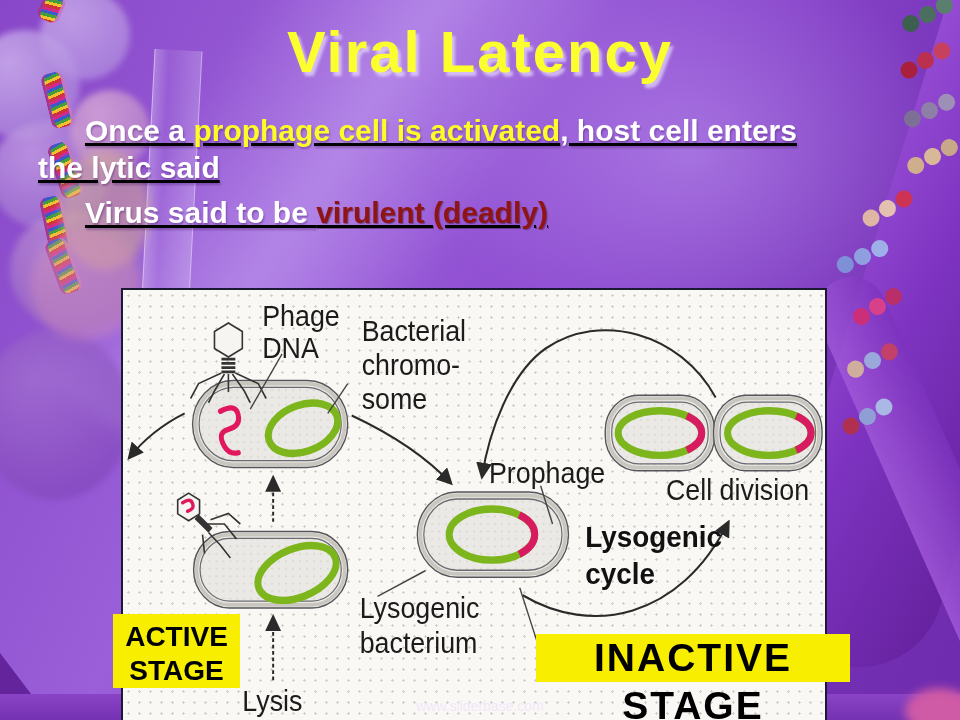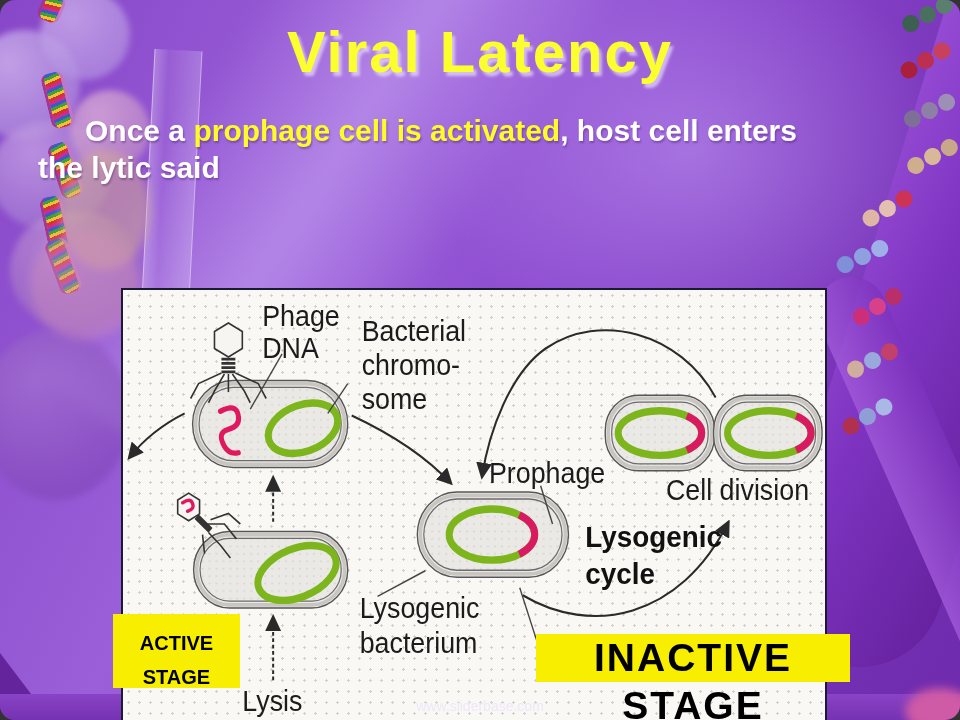--- a/index.html
+++ b/index.html
@@ -1,18 +1,18 @@
 <!DOCTYPE html>
 <html><head>
 <meta charset="utf-8">
 <style>
   html,body{margin:0;padding:0;background:#333;}
   .slide{position:relative;width:960px;height:720px;overflow:hidden;
          font-family:"Liberation Sans",sans-serif;
-         background:linear-gradient(115deg,#8847c8 0%,#9a5fd9 32%,#8c49cf 55%,#7733b8 80%,#6f2bad 100%);border-radius:15px;}
+         background:linear-gradient(115deg,#8847c8 0%,#9a5fd9 32%,#8c49cf 55%,#7733b8 80%,#6f2bad 100%);}
   .abs{position:absolute;}
   
   .beam1{left:170px;top:-140px;width:300px;height:640px;transform:rotate(34deg);
          background:linear-gradient(90deg,rgba(205,170,245,0) 0%,rgba(210,180,248,.45) 50%,rgba(205,165,245,0) 100%);
          filter:blur(8px);}
   .glow{left:430px;top:-60px;width:520px;height:420px;border-radius:50%;
         background:radial-gradient(closest-side,rgba(190,150,240,.55),rgba(190,150,240,0));}
   .sphere{border-radius:50%;filter:blur(3px);opacity:.75;}
   .s1{left:-30px;top:30px;width:110px;height:110px;background:radial-gradient(circle at 35% 30%,#d4bcf0,#9d74d4);}
   .s2{left:40px;top:-10px;width:90px;height:90px;background:radial-gradient(circle at 35% 30%,#cfb4ee,#a57fd9);}
@@ -36,38 +36,38 @@
   .blob{border-radius:50%;filter:blur(5px);}
   .bottom-band{left:0;top:694px;width:960px;height:26px;
           background:linear-gradient(180deg,#8a43c6,#7432b2);}
   .dna-icon{width:17px;height:56px;border-radius:8px;
           background:repeating-linear-gradient(-10deg,#d23030 0 3px,#f5c625 3px 6px,#3da035 6px 9px,#3459c8 9px 12px,#d4258a 12px 15px);
           border-left:3px solid #a4328e;border-right:3px solid #c876c0;opacity:.95;}
   
   .title{left:0;top:18px;width:960px;text-align:center;font-size:58px;font-weight:bold;letter-spacing:2px;
          color:#fbff2e;text-shadow:3px 4px 3px rgba(238,230,255,.65);}
   .bullets{left:38px;top:112px;width:892px;font-size:30px;font-weight:bold;line-height:37px;
-         text-shadow:1px 2px 2px rgba(55,15,85,.35);}
+         text-shadow:1px 2px 2px rgba(55,15,85,.35);text-decoration:underline;}
   .bullets p{margin:0;text-indent:47px;}
   .bullets p+p{margin-top:8px;}
   .seg-white{color:#ffffff;}
   .seg-yellow{color:#fdfb28;}
   .seg-maroon{color:#8f1414;text-shadow:1px 1px 1px rgba(40,10,10,.4);}
   
   .panel{left:121px;top:288px;width:706px;height:439px;box-sizing:border-box;
          background-color:#faf8f4;border:2px solid #1a1a33;
          background-image:radial-gradient(rgba(150,140,128,.38) 1px,transparent 1.3px);
          background-size:11px 11px;}
   .panel svg{position:absolute;left:0;top:0;width:100%;height:100%;}
   .dlabel{font-family:"Liberation Sans",sans-serif;font-size:27px;fill:#1b1b1b;}
   .dlabel-b{font-family:"Liberation Sans",sans-serif;font-size:28px;font-weight:bold;fill:#111;}
   
   .badge{background:#f8ee00;color:#000;font-weight:bold;text-align:center;
          font-family:"Liberation Sans",sans-serif;}
-  .badge-active{left:113px;top:614px;width:127px;height:74px;font-size:20px;line-height:34px;padding-top:12px;box-sizing:border-box;}
+  .badge-active{left:113px;top:614px;width:127px;height:74px;font-size:28px;line-height:34px;padding-top:6px;box-sizing:border-box;}
   .badge-inactive{left:536px;top:634px;width:314px;height:48px;font-size:39px;line-height:48px;letter-spacing:2px;}
   .footer{left:0;top:698px;width:960px;text-align:center;font-size:14px;color:#efe6fa;}
 </style>
 </head>
 <body>
 
 <div class="slide">
 
   <div class="abs beam1"></div>
   <div class="abs glow"></div>
@@ -140,20 +140,21 @@
   <div class="abs blob" style="left:225px;top:698px;width:40px;height:34px;background:#93a2cc"></div>
   <div class="abs blob" style="left:360px;top:706px;width:70px;height:28px;background:#c52e62"></div>
   <div class="abs blob" style="left:905px;top:688px;width:70px;height:46px;background:#cf5aa5"></div>
   <div class="abs blob" style="left:60px;top:150px;width:90px;height:120px;background:rgba(216,176,144,.5)"></div>
   <div class="abs blob" style="left:30px;top:230px;width:110px;height:110px;background:rgba(207,143,184,.45)"></div>
 
   <div class="abs title">Viral Latency</div>
 
   <div class="abs bullets">
     <p><span class="seg-white">Once a </span><span class="seg-yellow">prophage cell is activated</span><span class="seg-white">, host cell enters</span><br><span class="seg-white">the lytic said</span></p>
+    <p><span class="seg-white">Virus said to be </span><span class="seg-maroon">virulent (deadly)</span></p>
   </div>
 
   <div class="abs panel">
     <svg viewBox="0 0 706 409" preserveAspectRatio="none">
       <defs>
         <marker id="ah" viewBox="0 0 10 10" refX="8.5" refY="5" markerWidth="8" markerHeight="8" orient="auto-start-reverse">
           <path d="M0,0 L10,5 L0,10 z" fill="#2a2a2a"></path>
         </marker>
         <pattern id="pd" width="7" height="7" patternUnits="userSpaceOnUse">
           <circle cx="3" cy="3" r="0.9" fill="#d5d2ca"></circle>

